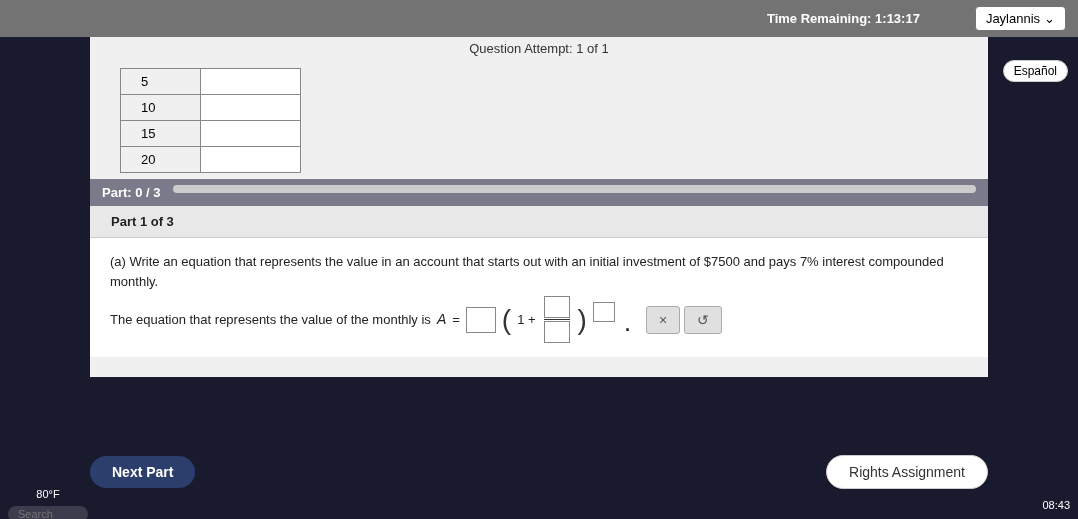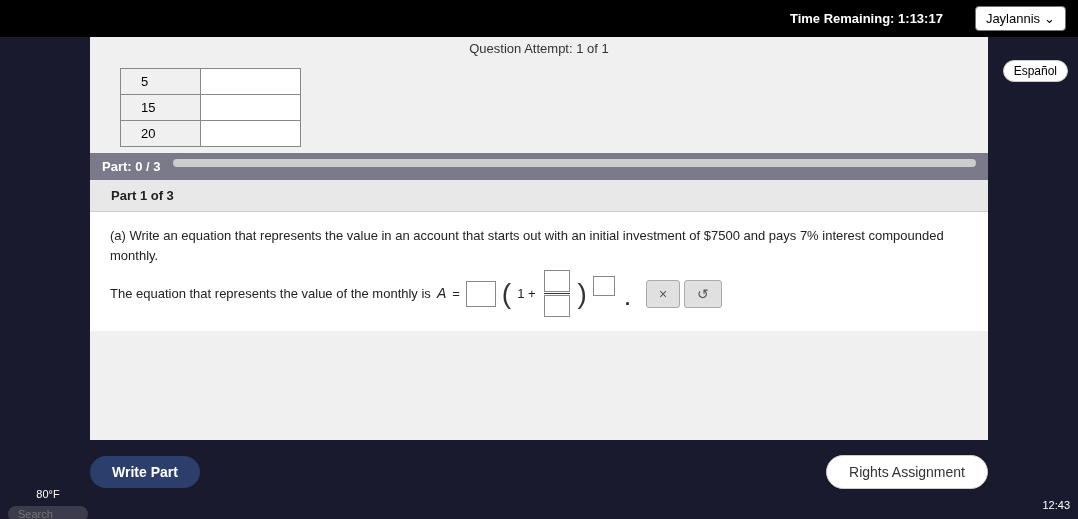--- a/index.html
+++ b/index.html
@@ -7,26 +7,26 @@
       font-family: Arial, sans-serif;
       background: #1a1a2e;
       width: 1078px;
       height: 519px;
       overflow: hidden;
       position: relative;
     }
 
     
     .top-bar {
-      background: #000000;
+      background: #737373;
       display: flex;
       justify-content: flex-end;
       align-items: center;
       padding: 6px 12px;
-      gap: 1px;
+      gap: 24px;
     }
     .time-remaining {
       color: #fff;
       font-size: 13px;
       font-weight: bold;
     }
     .user-dropdown {
       background: white;
       border-radius: 4px;
       padding: 4px 10px;
@@ -37,21 +37,21 @@
       cursor: pointer;
       border: 1px solid #737373;
       margin-left: 31px;
     }
 
     
     .main-content {
       background: #f0f0f0;
       margin: 0 90px;
       padding: 0;
-      height: 403px;
+      height: 340px;
       overflow: hidden;
     }
 
     
     .attempt-header {
       text-align: center;
       font-size: 13px;
       color: #333;
       padding: 4px 0 6px;
       background: #f0f0f0;
@@ -349,20 +349,24 @@
 
   <div class="attempt-header">
     <span>Question Attempt: 1 of 1</span>
   </div>
 
   <div class="table-container">
     <table>
       <tbody>
         <tr>
           <td>5</td>
+          <td class="value-col"></td>
+        </tr>
+        <tr>
+          <td>10</td>
           <td class="value-col"></td>
         </tr>
         <tr>
           <td>15</td>
           <td class="value-col"></td>
         </tr>
         <tr>
           <td>20</td>
           <td class="value-col"></td>
         </tr>
@@ -412,32 +416,32 @@
 
       <div style="display:flex;gap:4px;margin-left:10px;">
         <button class="action-btn-x">×</button>
         <button class="action-btn-undo">↺</button>
       </div>
     </div>
   </div>
 </div>
 
 <div class="bottom-bar">
-  <button class="next-part-btn">Write Part</button>
+  <button class="next-part-btn">Next Part</button>
   <button class="submit-btn">Rights Assignment</button>
 </div>
 
 <div class="footer">
   <span>© 2024 McGraw Hill LLC. All Rights Reserved.</span>
   <a href="#">Terms of Use</a>
   |
   <a href="#">Privacy Center</a>
   |
   <a href="#">Accessibility</a>
 </div>
 
 <div class="taskbar">
   <div class="taskbar-left">
     <span class="taskbar-temp">80°F</span>
     <input class="taskbar-search" type="text" placeholder="Search" style="">
   </div>
-  <div class="taskbar-right">12:43</div>
+  <div class="taskbar-right">08:43</div>
 </div>
 
 </body></html>

